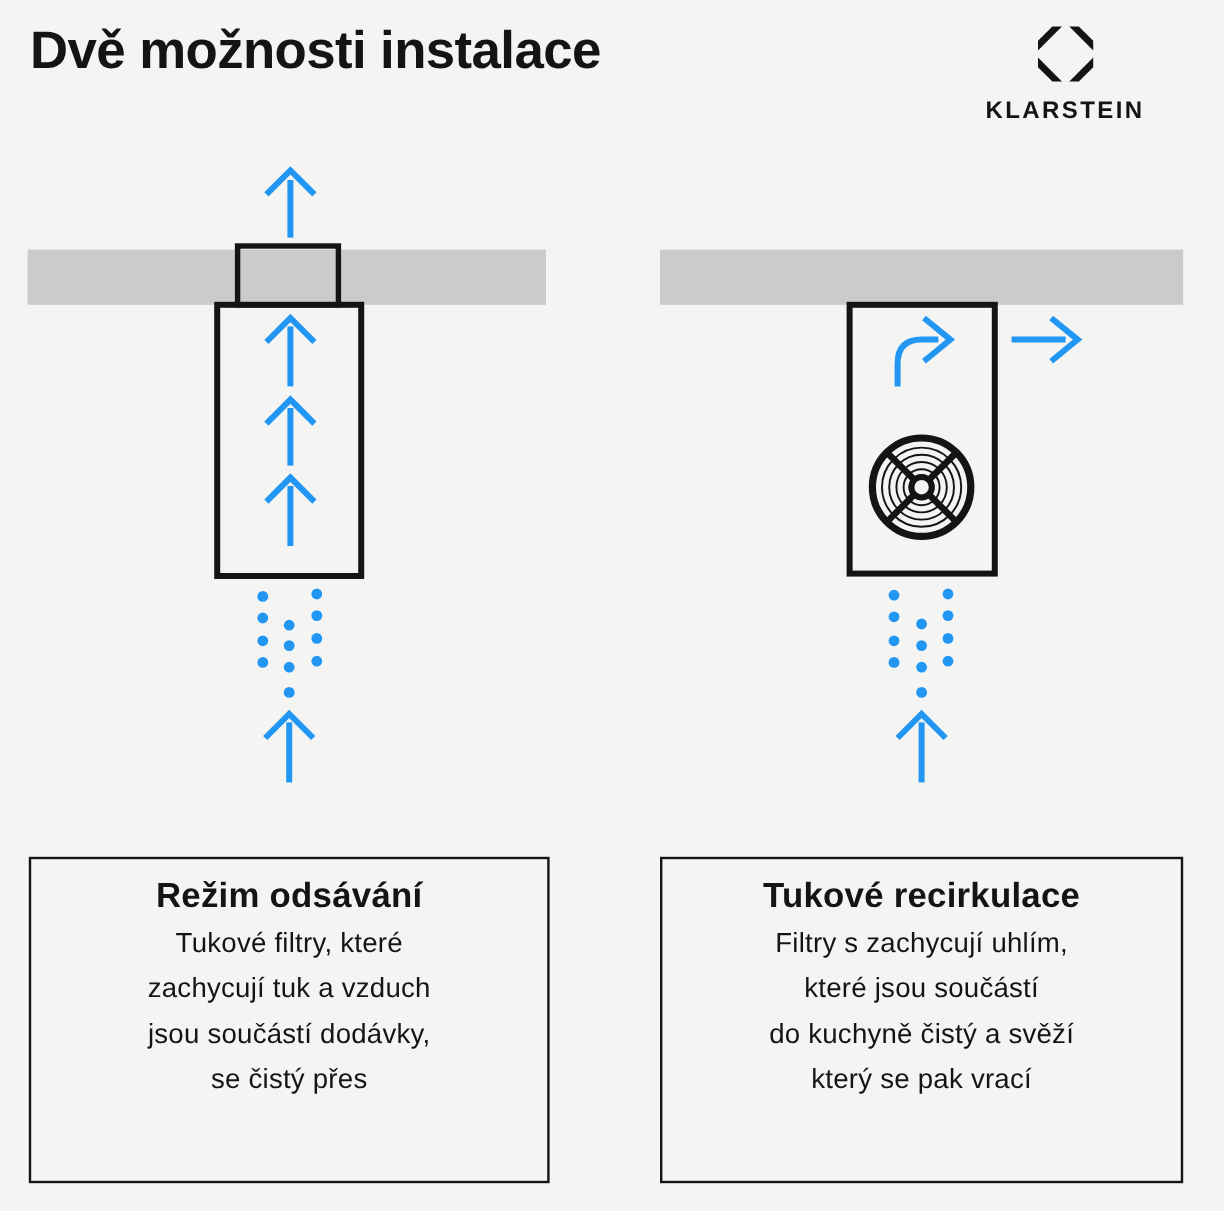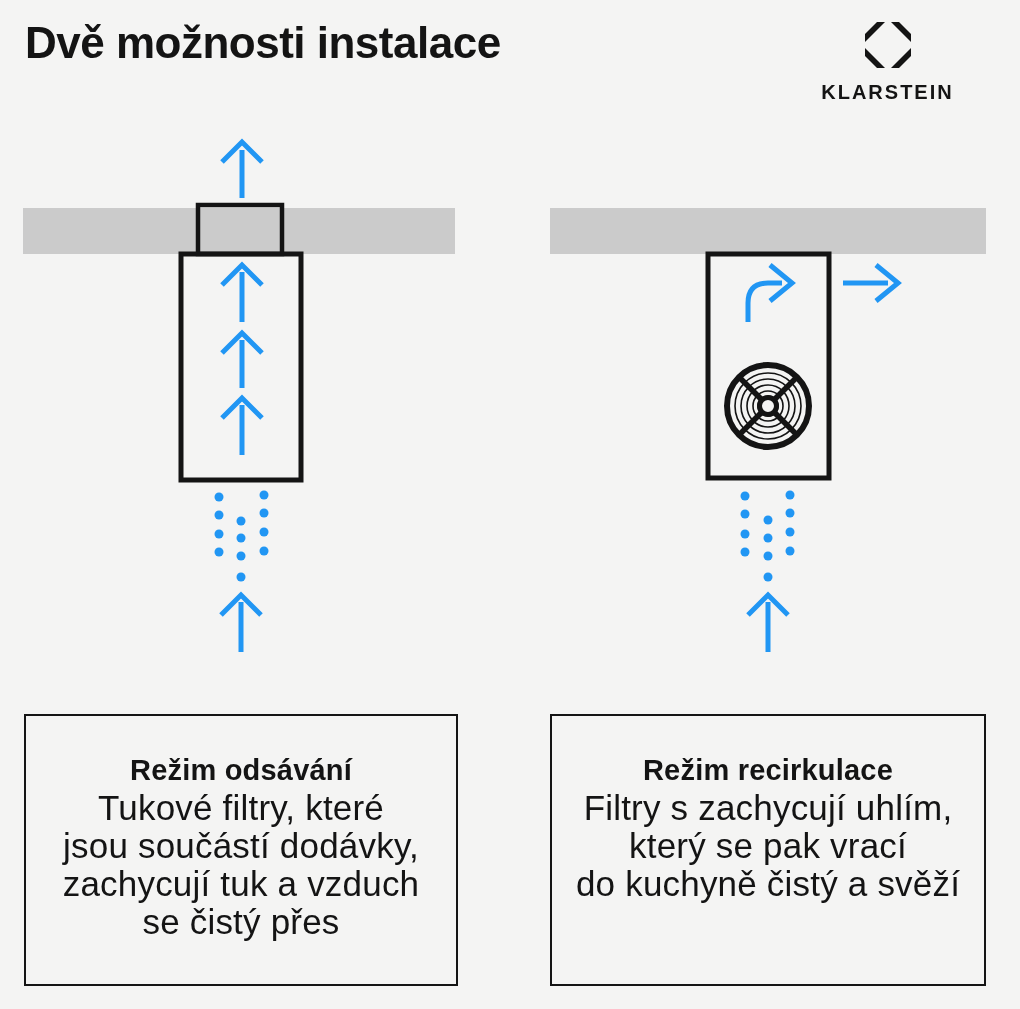--- a/index.html
+++ b/index.html
@@ -23,26 +23,26 @@
 
   .bar{fill:var(--bar);}
   .ol{fill:none; stroke:var(--ink);}
   .b{fill:none; stroke:var(--blue); stroke-width:5; stroke-linejoin:miter;}
   .dot{fill:var(--blue);}
   .fanring{fill:none; stroke:var(--ink); stroke-width:1.6;}
 
   .caption-box{
     position:absolute; top:714px; height:272px; border:2.5px solid var(--ink);
     box-sizing:border-box; text-align:center; background:var(--bg);
-    padding-top:35px;
+    padding-top:12px;
   }
   .caption-box.left{left:24px; width:434px;}
   .caption-box.right{left:550px; width:436px;}
   .caption-heading{font-size:29px; font-weight:700; line-height:38px; letter-spacing:0.2px;}
-  .caption-line{font-size:35px; font-weight:400; line-height:38px; letter-spacing:0.2px;}
+  .caption-line{font-size:23px; font-weight:400; line-height:38px; letter-spacing:0.2px;}
 </style>
 </head>
 <body>
 
 <div class="page">
 
   <h1 class="page-title">Dvě možnosti instalace</h1>
 
   <div class="brand">
     <svg class="brand-icon" viewBox="0 0 48 48" width="48" height="48" aria-hidden="true">
@@ -140,25 +140,26 @@
       <g>
         <line class="b" x1="768" y1="652" x2="768" y2="602"></line>
         <polyline class="b" points="748,615 768,595 788,615"></polyline>
       </g>
     </g>
   </svg>
 
   <div class="caption-box left">
     <div class="caption-heading">Režim odsávání</div>
     <div class="caption-line">Tukové filtry, které</div>
+    <div class="caption-line">zachycují tuk a vzduch</div>
     <div class="caption-line">jsou součástí dodávky,</div>
-    <div class="caption-line">zachycují tuk a vzduch</div>
     <div class="caption-line">se čistý přes</div>
   </div>
 
   <div class="caption-box right">
-    <div class="caption-heading">Režim recirkulace</div>
+    <div class="caption-heading">Tukové recirkulace</div>
     <div class="caption-line">Filtry s zachycují uhlím,</div>
+    <div class="caption-line">které jsou součástí</div>
+    <div class="caption-line">do kuchyně čistý a svěží</div>
     <div class="caption-line">který se pak vrací</div>
-    <div class="caption-line">do kuchyně čistý a svěží</div>
   </div>
 
 </div>
 
 </body></html>

